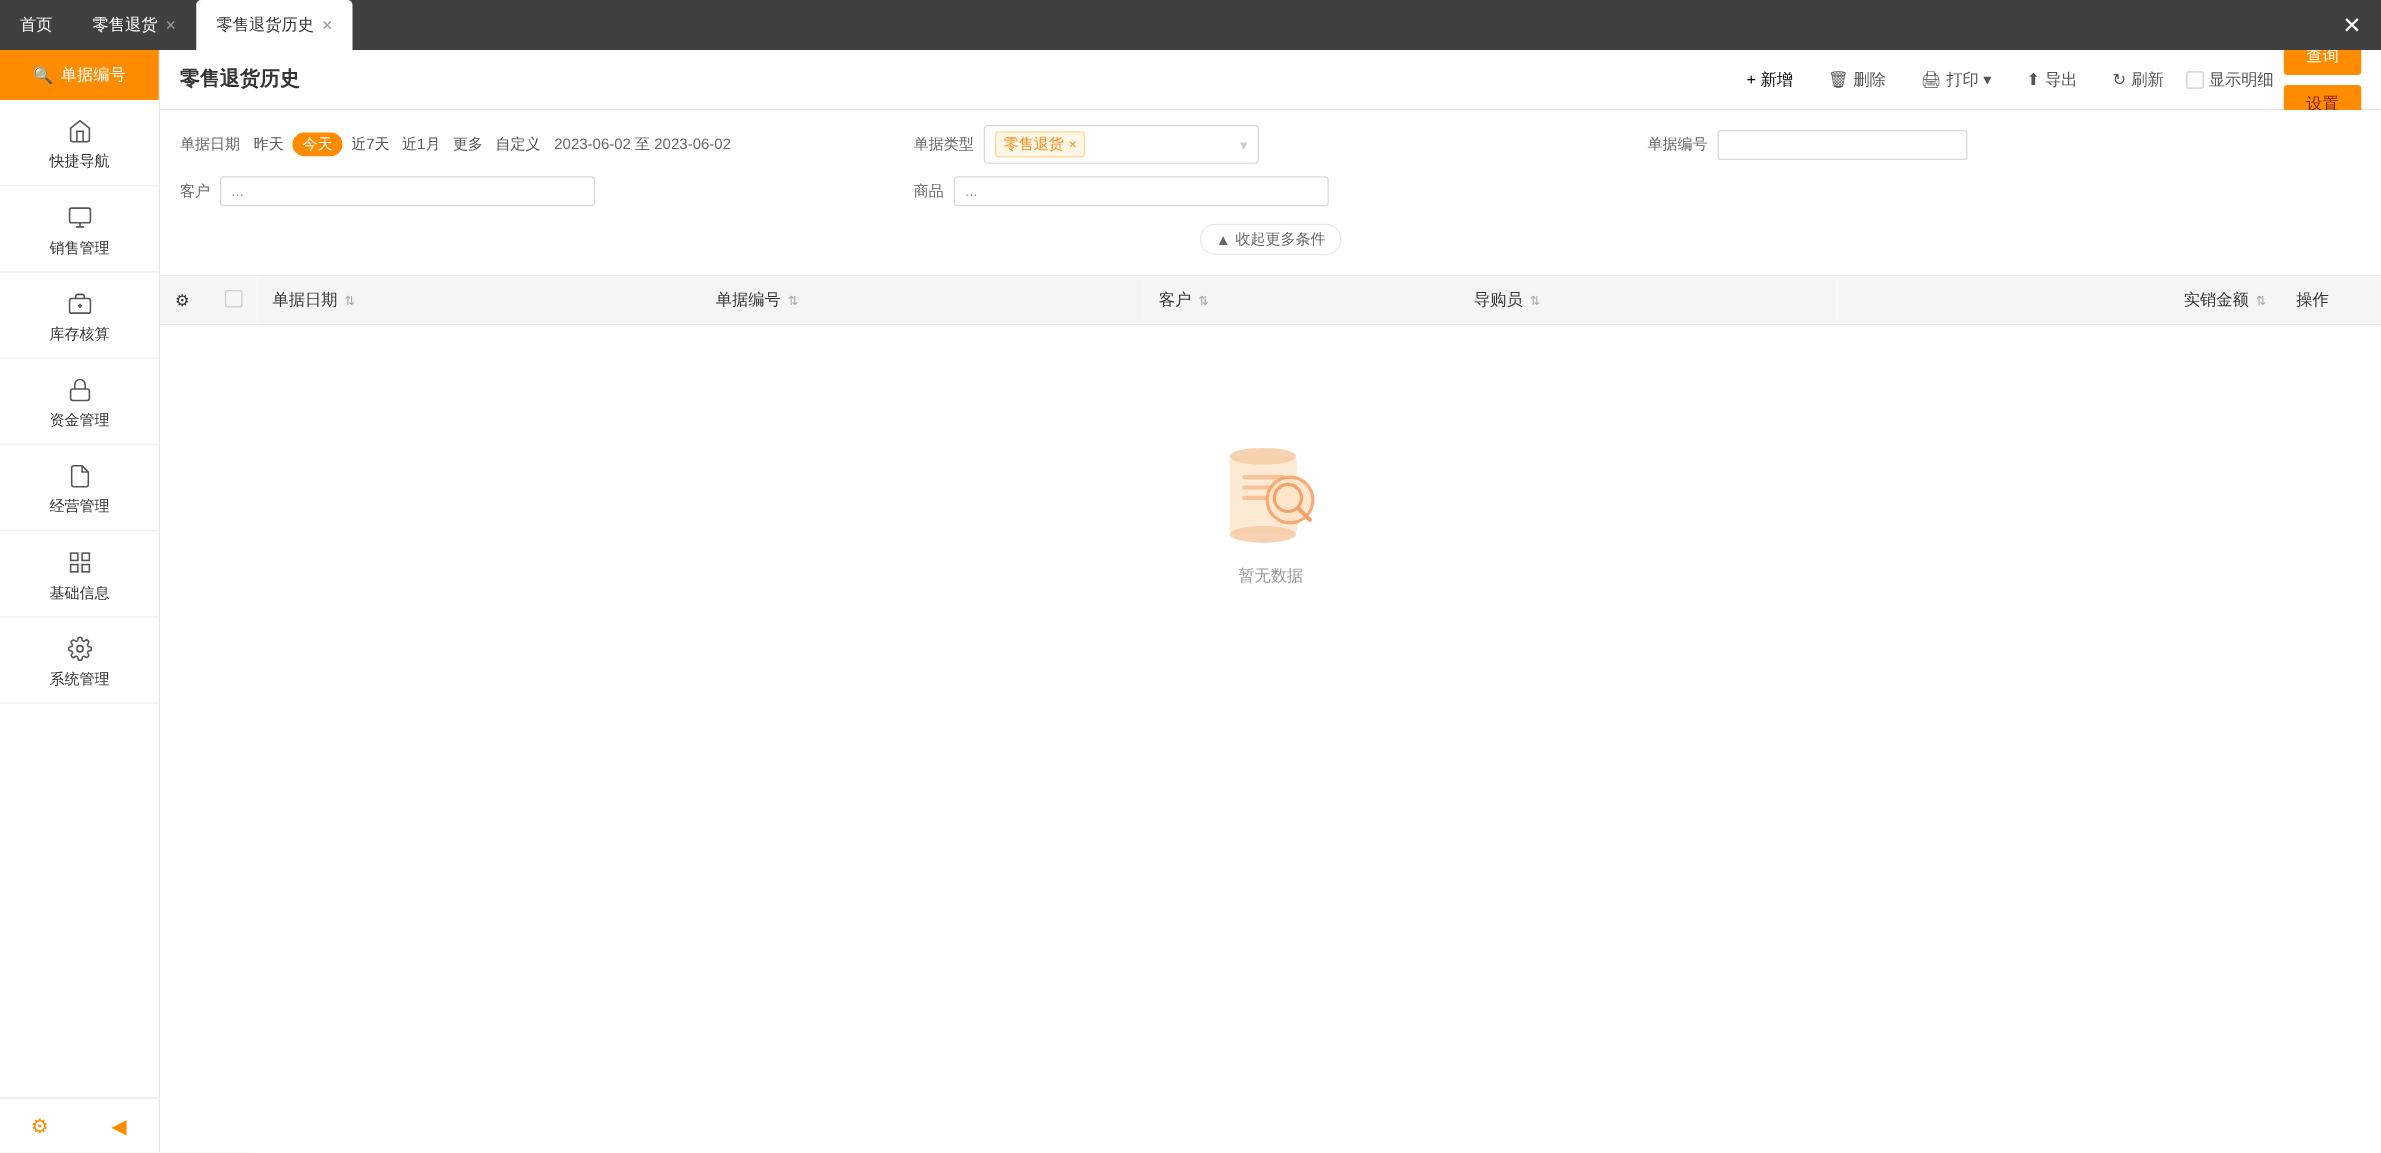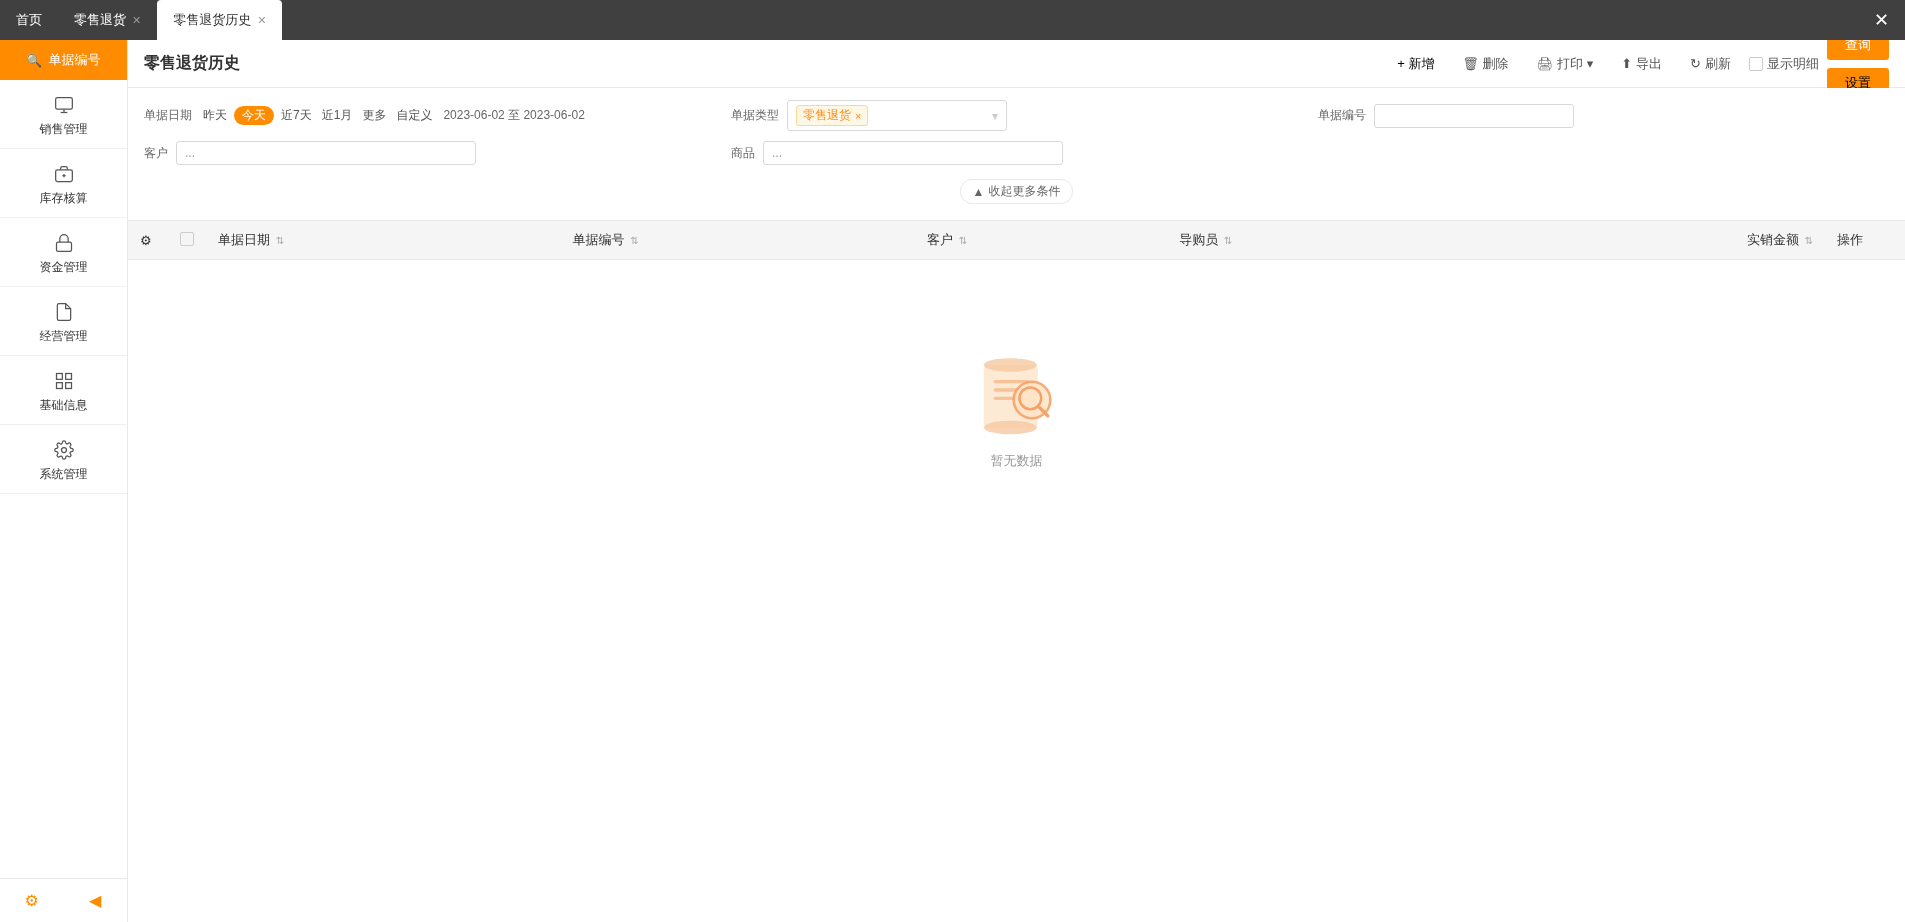--- a/index.html
+++ b/index.html
@@ -162,21 +162,21 @@
       background: #ff8c00;
       color: #fff;
       border: none;
       padding: 6px 18px;
       border-radius: 3px;
       cursor: pointer;
       font-size: 13px;
     }
     .btn-settings {
       background: #ff8c00;
-      color: #000000;
+      color: #7f1d1d;
       border: none;
       padding: 6px 18px;
       border-radius: 3px;
       cursor: pointer;
       font-size: 13px;
       margin-top: 4px;
       display: block;
     }
     .display-toggle {
       display: flex;
@@ -416,20 +416,29 @@
 </div>
 
 <div class="main-layout">
 
   <div class="sidebar">
     <div class="sidebar-search">
       <span>🔍</span>
       <span>单据编号</span>
     </div>
 
+    <div class="sidebar-item">
+      <div class="sidebar-icon">
+        <svg width="20" height="20" viewBox="0 0 24 24" fill="none" stroke="#555" stroke-width="1.5">
+            <path d="M3 9l9-7 9 7v11a2 2 0 01-2 2H5a2 2 0 01-2-2z"></path>
+            <polyline points="9 22 9 12 15 12 15 22"></polyline>
+          </svg>
+      </div>
+      <span>快捷导航</span>
+    </div>
 
     <div class="sidebar-item">
       <div class="sidebar-icon">
         <svg width="20" height="20" viewBox="0 0 24 24" fill="none" stroke="#555" stroke-width="1.5">
             <rect x="2" y="3" width="20" height="14" rx="2"></rect>
             <line x1="8" y1="21" x2="16" y2="21"></line>
             <line x1="12" y1="17" x2="12" y2="21"></line>
           </svg>
       </div>
       <span>销售管理</span>

